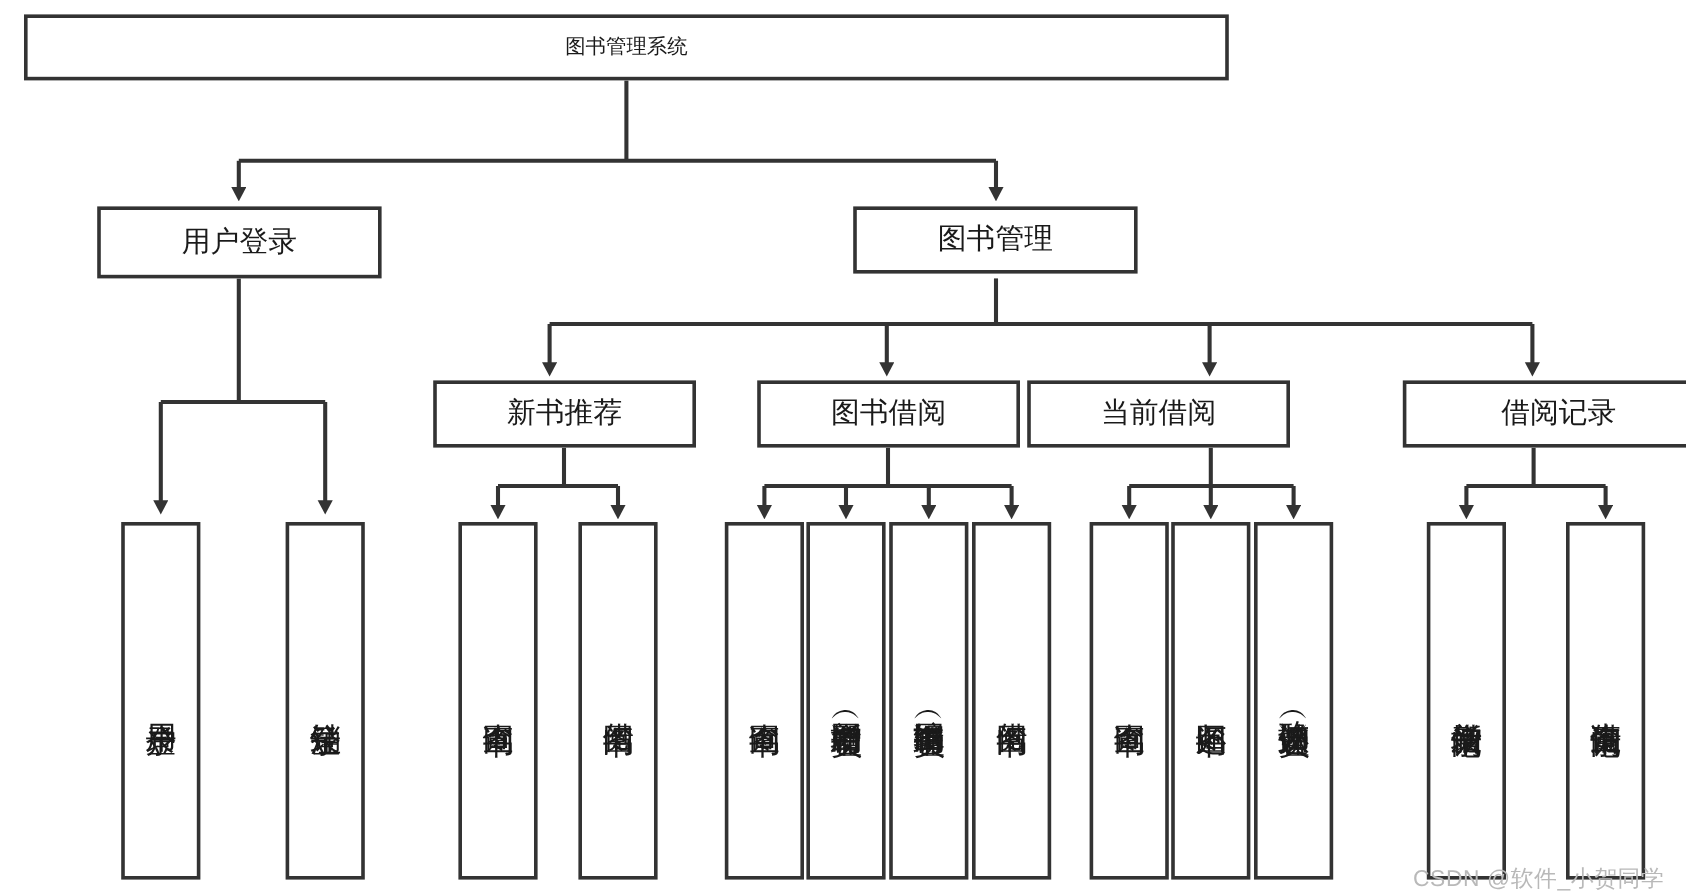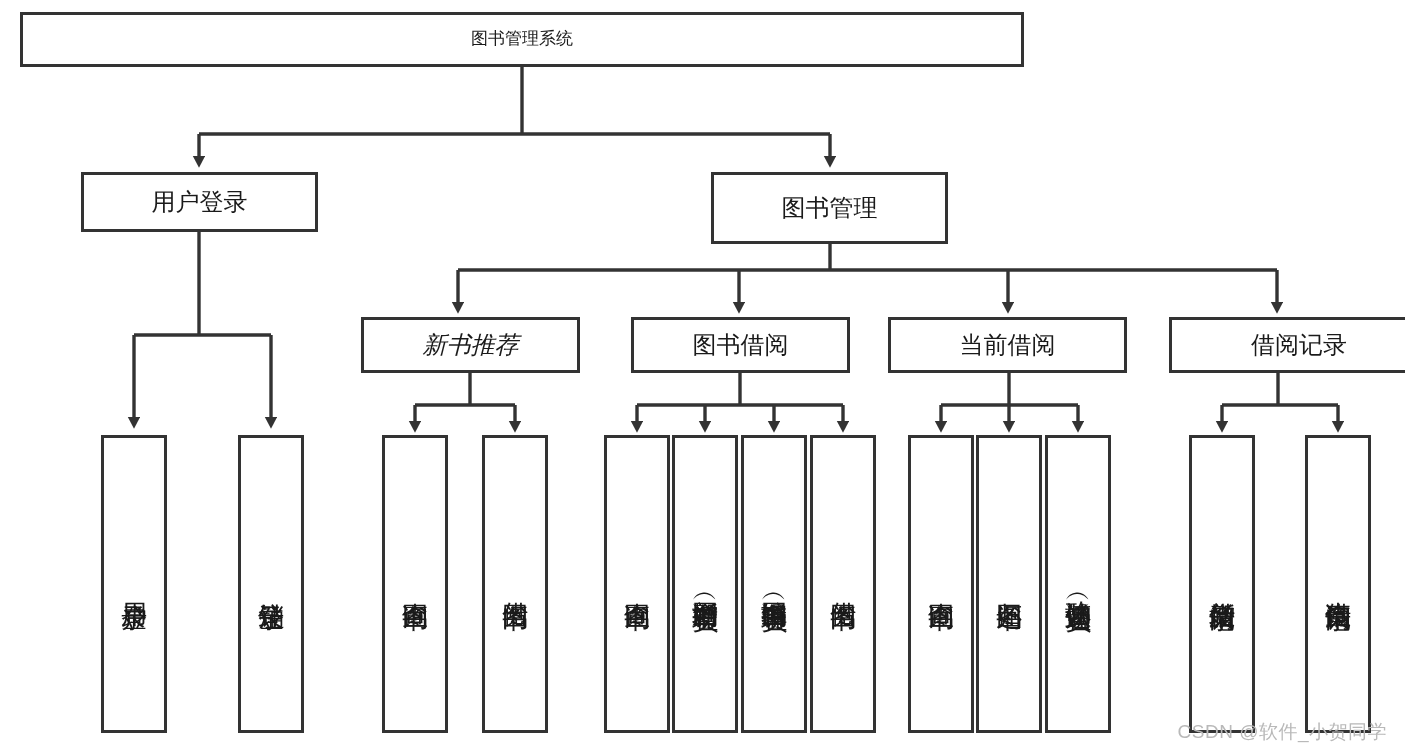--- a/index.html
+++ b/index.html
@@ -124,31 +124,31 @@
     </g>
   </svg>
 
   <div class="node h root" style="left:20px;top:12px;width:1004px;height:55px;">
     <span class="label">图书管理系统</span>
   </div>
 
   <div class="node h" style="left:81px;top:172px;width:237px;height:60px;">
     <span class="label">用户登录</span>
   </div>
-  <div class="node h" style="left:711px;top:172px;width:237px;height:72px;">
+  <div class="node h" style="left:711px;top:172px;width:237px;height:56px;">
     <span class="label">图书管理</span>
   </div>
 
-  <div class="node h" style="left:361px;top:317px;width:219px;height:56px;font-style:italic;">
+  <div class="node h" style="left:361px;top:317px;width:219px;height:56px;">
     <span class="label">新书推荐</span>
   </div>
   <div class="node h" style="left:631px;top:317px;width:219px;height:56px;">
     <span class="label">图书借阅</span>
   </div>
-  <div class="node h" style="left:888px;top:317px;width:239px;height:56px;">
+  <div class="node h" style="left:856px;top:317px;width:219px;height:56px;">
     <span class="label">当前借阅</span>
   </div>
   <div class="node h" style="left:1169px;top:317px;width:260px;height:56px;">
     <span class="label">借阅记录</span>
   </div>
 
   <div class="node v" style="left:101px;top:435px;width:66px;height:298px;">
     <span class="label">用户登录</span>
   </div>
   <div class="node v" style="left:238px;top:435px;width:66px;height:298px;">

